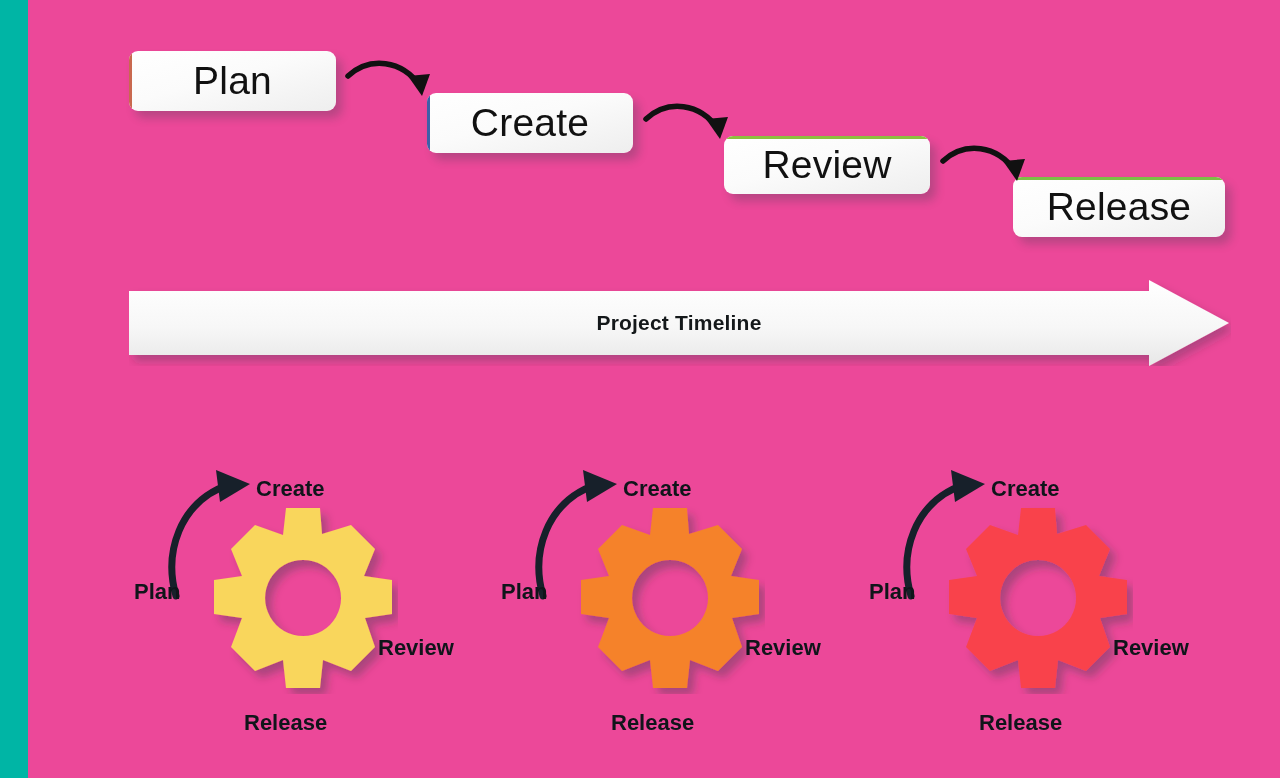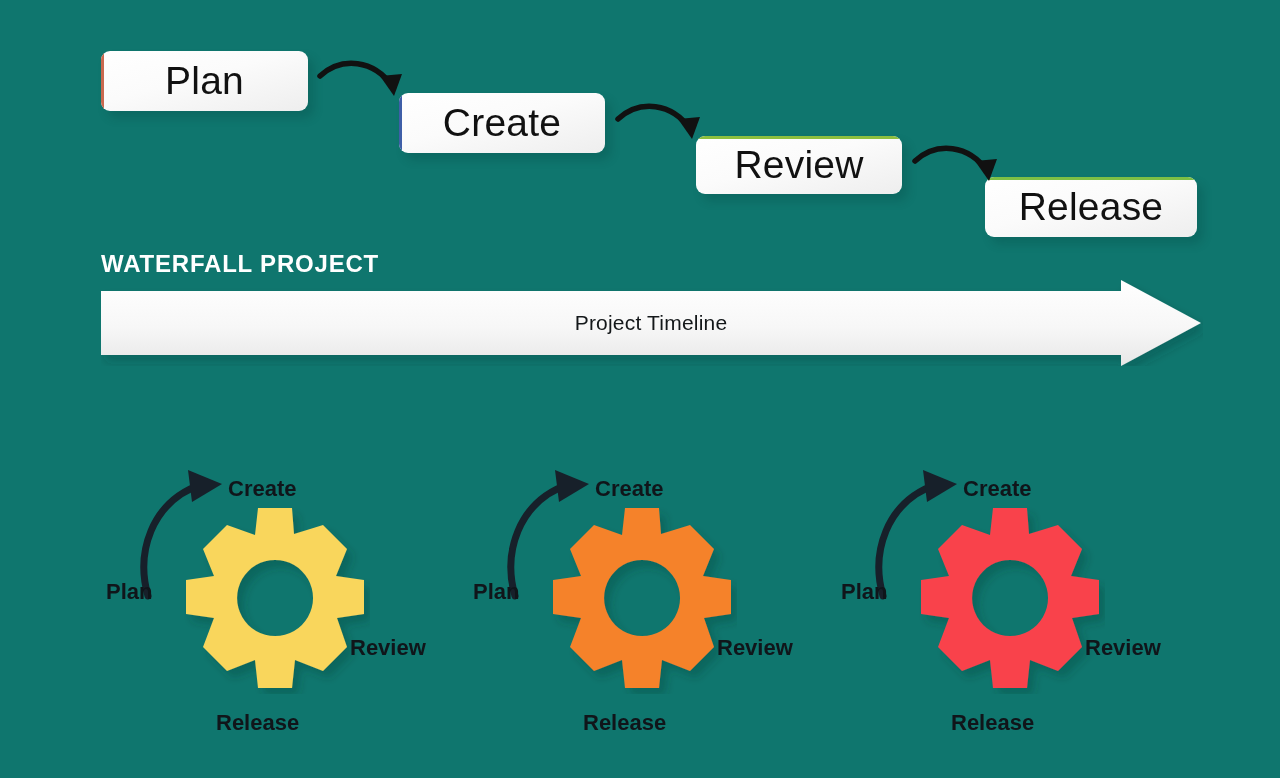--- a/index.html
+++ b/index.html
@@ -12,21 +12,22 @@
     height: 778px;
     position: relative;
     overflow: hidden;
     font-family: "Liberation Sans", sans-serif;
     -webkit-font-smoothing: antialiased;
   }
 
   #canvas {
     position: absolute;
     inset: 0;
-    background: #0f766e;
+    background: #ec4899;
+    margin-left: 28px;
   }
 
   
   .step-card {
     position: absolute;
     background: linear-gradient(165deg, #ffffff 0%, #fbfbfb 45%, #eeeeee 100%);
     border-radius: 9px;
     box-shadow: 6px 7px 10px rgba(0, 60, 55, 0.22);
     display: flex;
     align-items: center;
@@ -85,21 +86,21 @@
   #timeline-label {
     position: absolute;
     left: 0;
     top: 0;
     width: 1100px;
     height: 86px;
     display: flex;
     align-items: center;
     justify-content: center;
     font-size: 21px;
-    font-weight: 400;
+    font-weight: 700;
     color: #14181a;
     letter-spacing: 0.2px;
     z-index: 3;
     pointer-events: none;
   }
 
   
   .gear-group {
     position: absolute;
     width: 380px;
@@ -165,21 +166,20 @@
   <svg class="connector" style="left:614px; top:95px;" width="96" height="62" viewBox="0 0 96 62">
     <path d="M4 24 C 26 4, 58 8, 76 34" stroke="#111111" stroke-width="5.5" fill="none" stroke-linecap="round"></path>
     <path d="M78 44 L 64 24 L 86 22 Z" fill="#111111"></path>
   </svg>
 
   <svg class="connector" style="left:911px; top:137px;" width="96" height="62" viewBox="0 0 96 62">
     <path d="M4 24 C 26 4, 58 8, 76 34" stroke="#111111" stroke-width="5.5" fill="none" stroke-linecap="round"></path>
     <path d="M78 44 L 64 24 L 86 22 Z" fill="#111111"></path>
   </svg>
 
-  <div class="section-heading" id="heading-waterfall">WATERFALL PROJECT</div>
 
   <div id="timeline-wrap">
     <svg width="1102" height="86" viewBox="0 0 1102 86">
       <defs>
         <linearGradient id="tlGrad" x1="0" y1="0" x2="0" y2="1">
           <stop offset="0%" stop-color="#ffffff"></stop>
           <stop offset="55%" stop-color="#f7f7f7"></stop>
           <stop offset="100%" stop-color="#e7e7e7"></stop>
         </linearGradient>
         <filter id="tlShadow" x="-10%" y="-10%" width="130%" height="150%">

